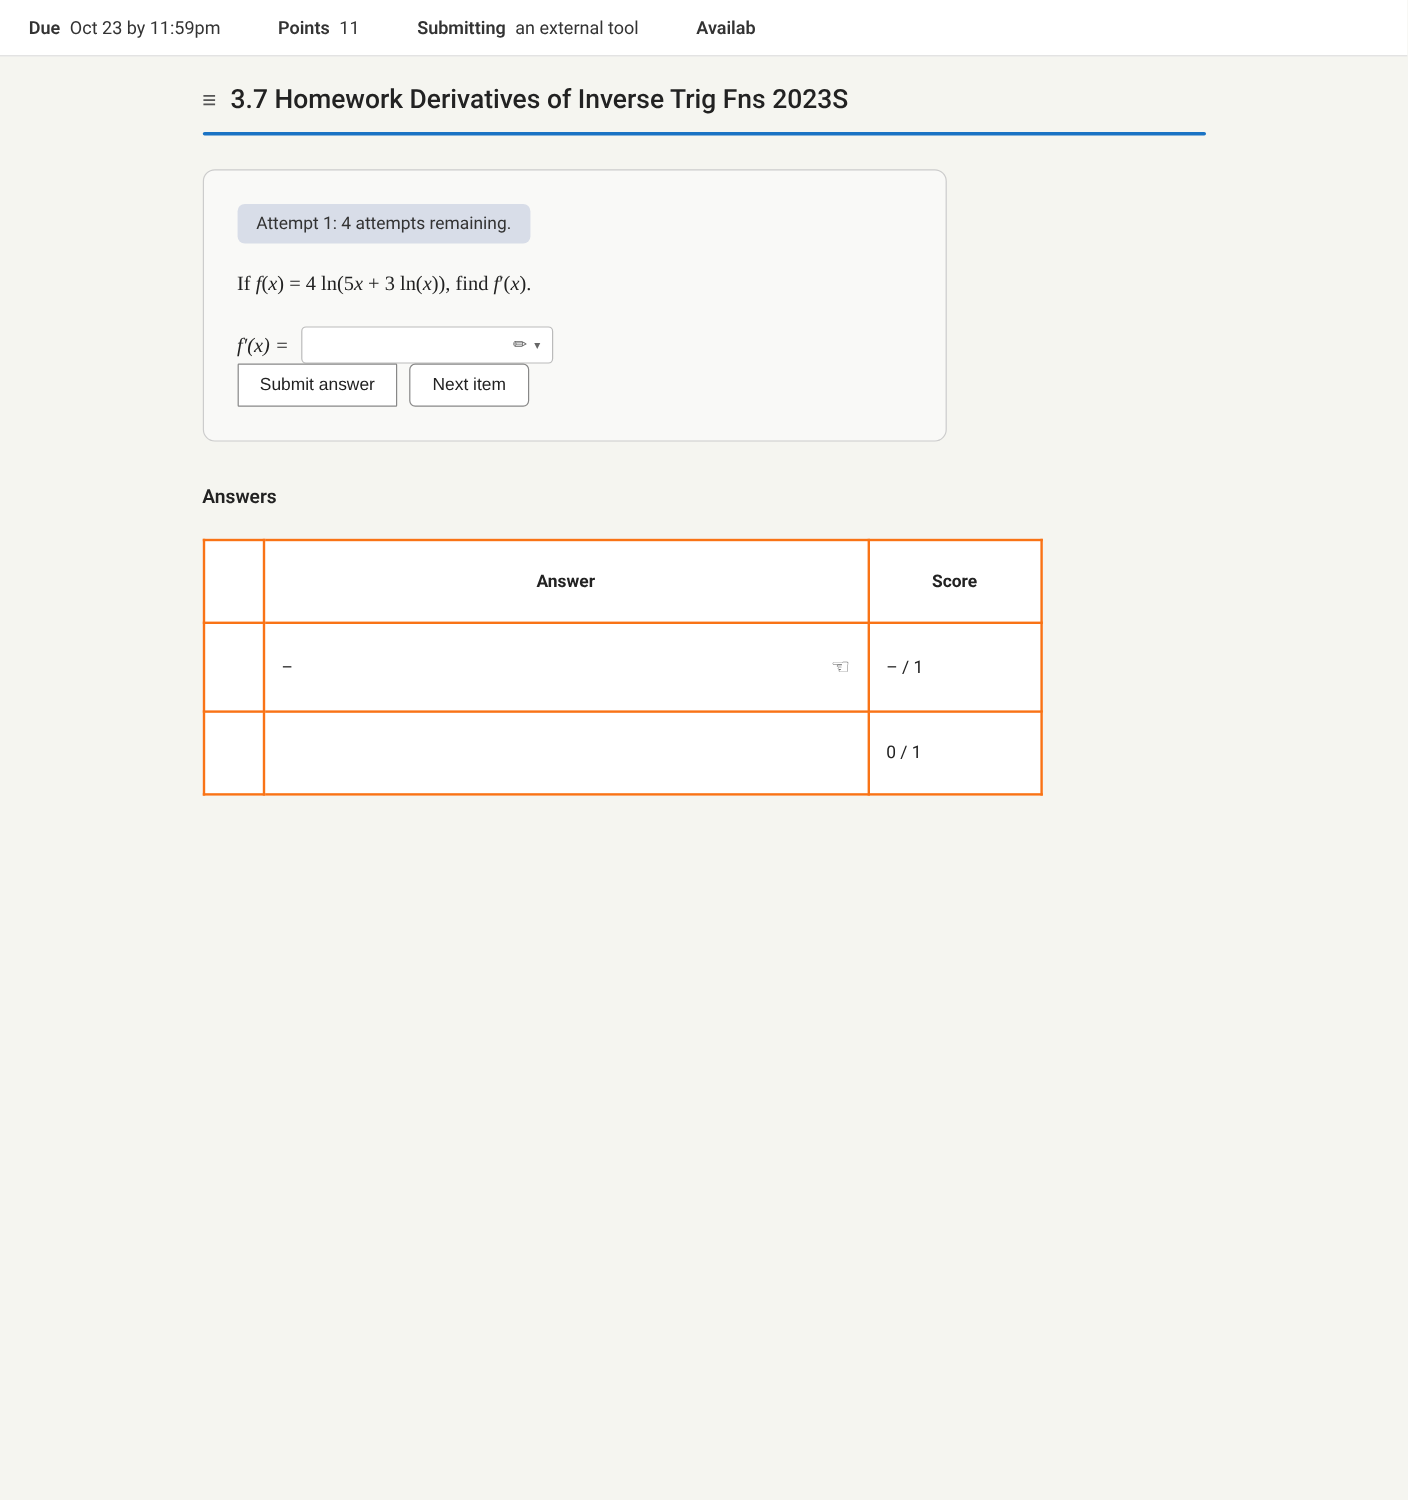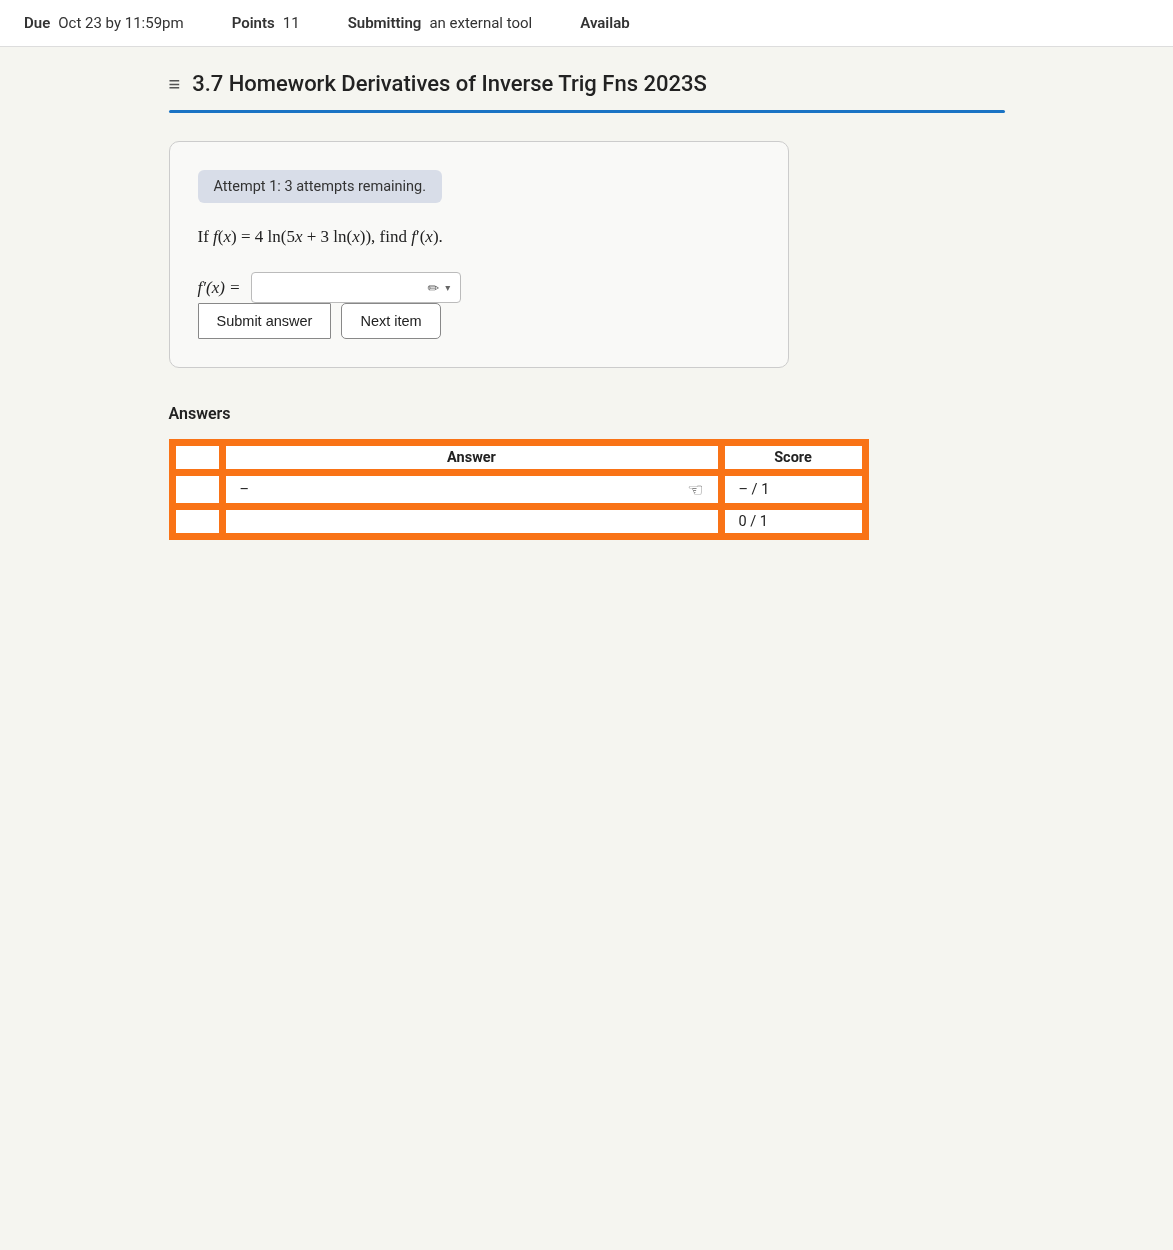--- a/index.html
+++ b/index.html
@@ -151,36 +151,36 @@
       color: #222;
     }
 
     
     .answers-section {
       margin-top: 36px;
     }
     .answers-heading {
       font-size: 16px;
       font-weight: 600;
-      margin-bottom: 16px;
+      margin-bottom: 26px;
       color: #222;
     }
 
     
     .answers-table {
       border-collapse: collapse;
       width: 100%;
       max-width: 700px;
       background: #fff;
       border: 1px solid #ccc;
     }
     .answers-table th,
     .answers-table td {
-      border: 7px solid #f97316;
-      padding: 3px 14px;
+      border: 2px solid #f97316;
+      padding: 25px 14px;
       font-size: 14.5px;
       color: #222;
     }
     .answers-table th {
       font-weight: 700;
       background: #fff;
     }
     .answers-table .col-number {
       width: 50px;
       text-align: center;
@@ -227,21 +227,21 @@
   <div class="assignment-title-row">
     <span class="hamburger-icon">≡</span>
     <span class="assignment-title">3.7 Homework Derivatives of Inverse Trig Fns 2023S</span>
   </div>
 
   <div class="blue-underline"></div>
 
   <div class="question-card">
 
     
-    <div class="attempt-badge">Attempt 1: 3 attempts remaining.</div>
+    <div class="attempt-badge">Attempt 1: 4 attempts remaining.</div>
 
     
     <div class="problem-statement math-eq">
       If <i>f</i>(<i>x</i>) = 4 ln(5<i>x</i> + 3 ln(<i>x</i>)), find <i>f</i>′(<i>x</i>).
     </div>
 
     
     <div class="answer-row">
       <span class="answer-label math-eq"><i>f</i>′(<i>x</i>) =</span>
       <div class="answer-input-wrapper">

